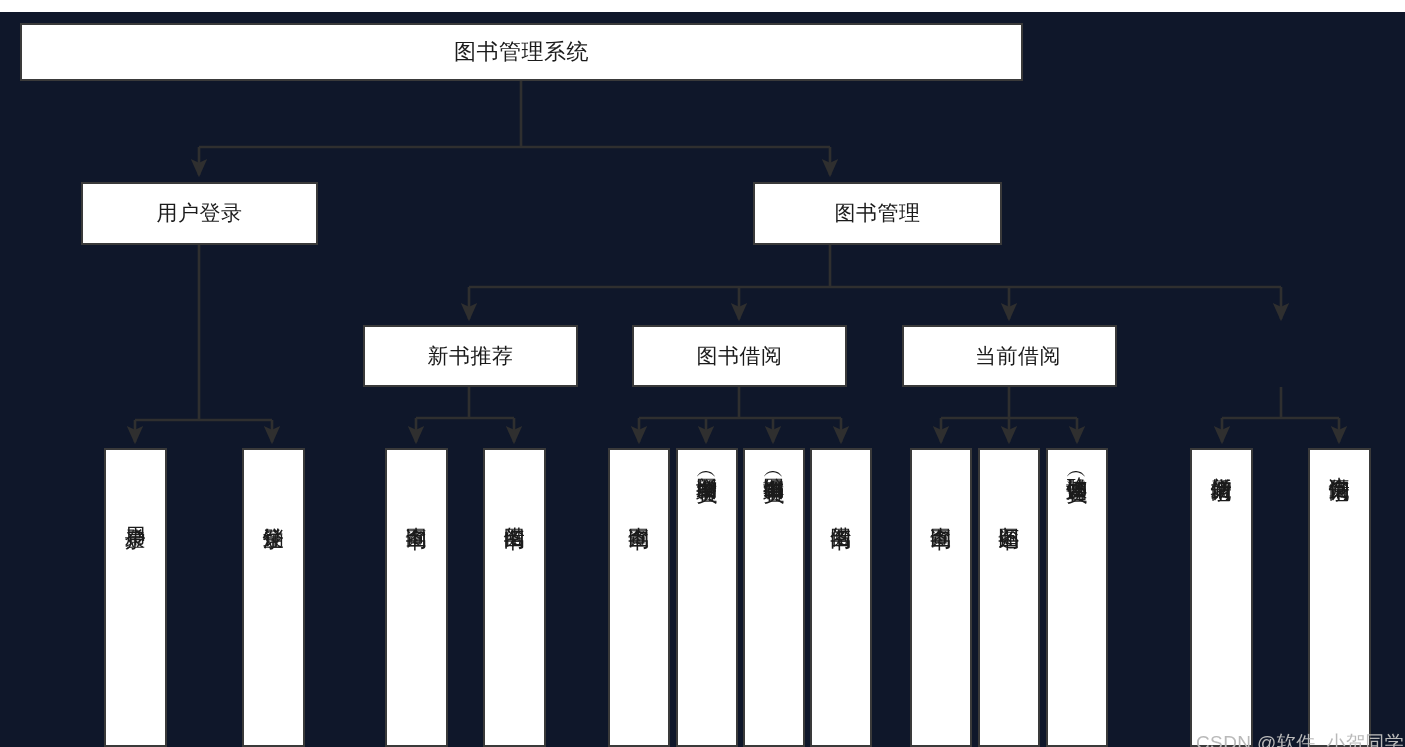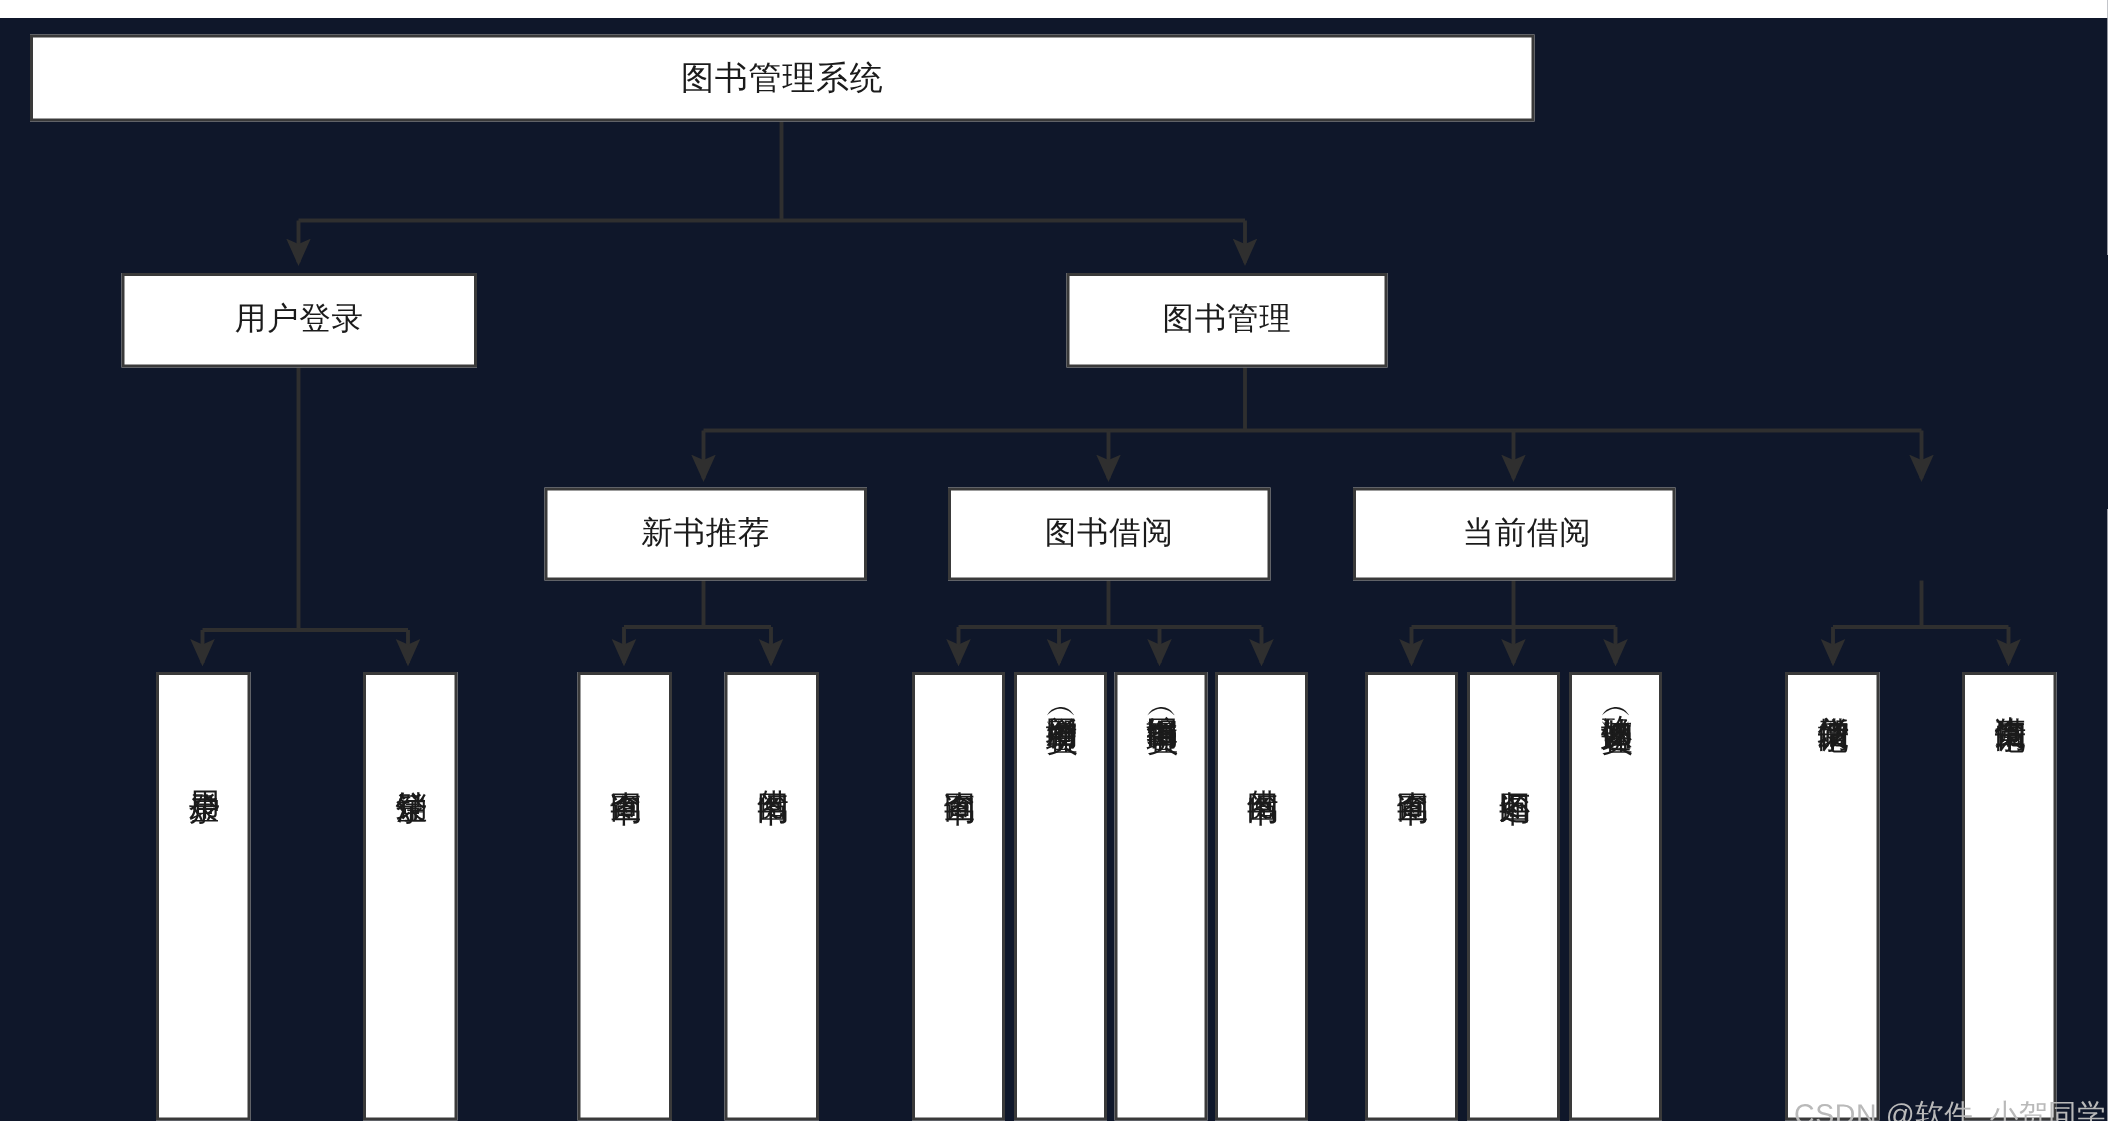--- a/index.html
+++ b/index.html
@@ -145,21 +145,21 @@
     </g>
   </svg>
 
   <div class="node root horizontal" style="left:20px; top:11px; width:1003px; height:58px;">
     <span class="node-label">图书管理系统</span>
   </div>
 
   <div class="node horizontal" style="left:81px; top:170px; width:237px; height:63px;">
     <span class="node-label">用户登录</span>
   </div>
-  <div class="node horizontal" style="left:711px; top:170px; width:214px; height:63px;">
+  <div class="node horizontal" style="left:753px; top:170px; width:249px; height:63px;">
     <span class="node-label">图书管理</span>
   </div>
 
   <div class="node horizontal" style="left:363px; top:313px; width:215px; height:62px;">
     <span class="node-label">新书推荐</span>
   </div>
   <div class="node horizontal" style="left:632px; top:313px; width:215px; height:62px;">
     <span class="node-label">图书借阅</span>
   </div>
   <div class="node horizontal" style="left:902px; top:313px; width:215px; height:62px;padding-left:17px;">

